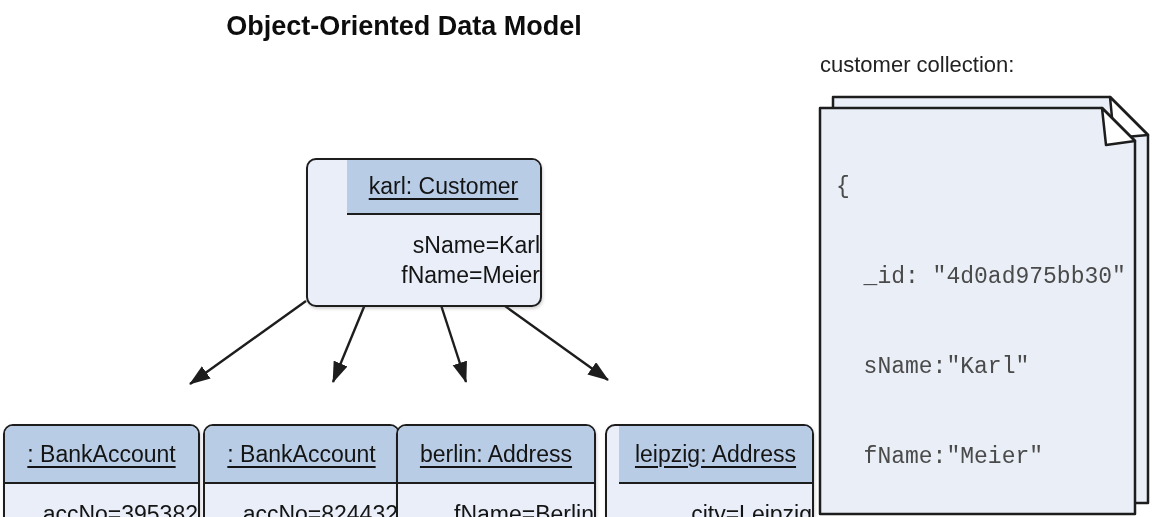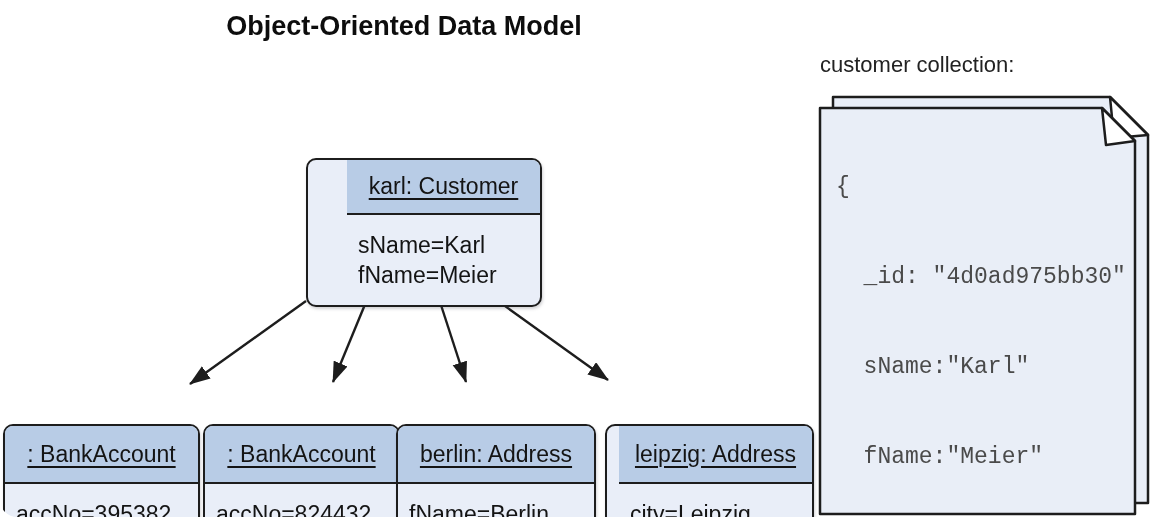--- a/index.html
+++ b/index.html
@@ -1,21 +1,20 @@
 <!DOCTYPE html>
 <html><head>
 <meta charset="utf-8">
 <style>
   html,body { margin:0; padding:0; background:#ffffff; }
   .canvas {
     position:relative; width:1176px; height:517px;
     background:#ffffff; overflow:hidden;
     font-family:"Liberation Sans", sans-serif;
     color:#111;
-    border-radius:17px;
   }
   .bg-layer { position:absolute; left:0; top:0; width:1176px; height:517px; }
   .title {
     position:absolute; font-size:27px; font-weight:bold; color:#0d0d0d;
     text-align:center; letter-spacing:0px; white-space:nowrap;
   }
   .title-left  { left:104px; top:11px;  width:600px; }
   .title-right { left:823px; top:8px;  width:354px; }
   .collection-label {
     position:absolute; left:820px; top:52px; font-size:22px; color:#222;
@@ -31,20 +30,21 @@
     background:#b8cce6; border-bottom:2.5px solid #1d1d1d;
     display:flex; align-items:center; justify-content:center;
     font-size:23px; color:#141414; white-space:nowrap;
     text-decoration:underline; text-decoration-thickness:2px; text-underline-offset:4px;
     flex:0 0 auto;
   }
   .uml-body {
     flex:1 1 auto; display:flex; flex-direction:column; justify-content:center;
     padding-left:11px; font-size:23px; color:#141414; line-height:30px;
     white-space:nowrap;
+    align-items:flex-end;
   }
   .box-customer { left:306px; top:158px; width:193px; height:145px;padding-left:39px; }
   .box-customer .uml-header { height:53px; }
   .box-child { top:389px; height:117px;margin-top:35px; }
   .box-child .uml-header { height:56px; }
   .box-child-1 { left:3px;   width:193px; }
   .box-child-2 { left:203px; width:193px; }
   .box-child-3 { left:396px; width:196px; }
   .box-child-4 { left:605px; width:193px;padding-left:12px; }
   .doc-code {

